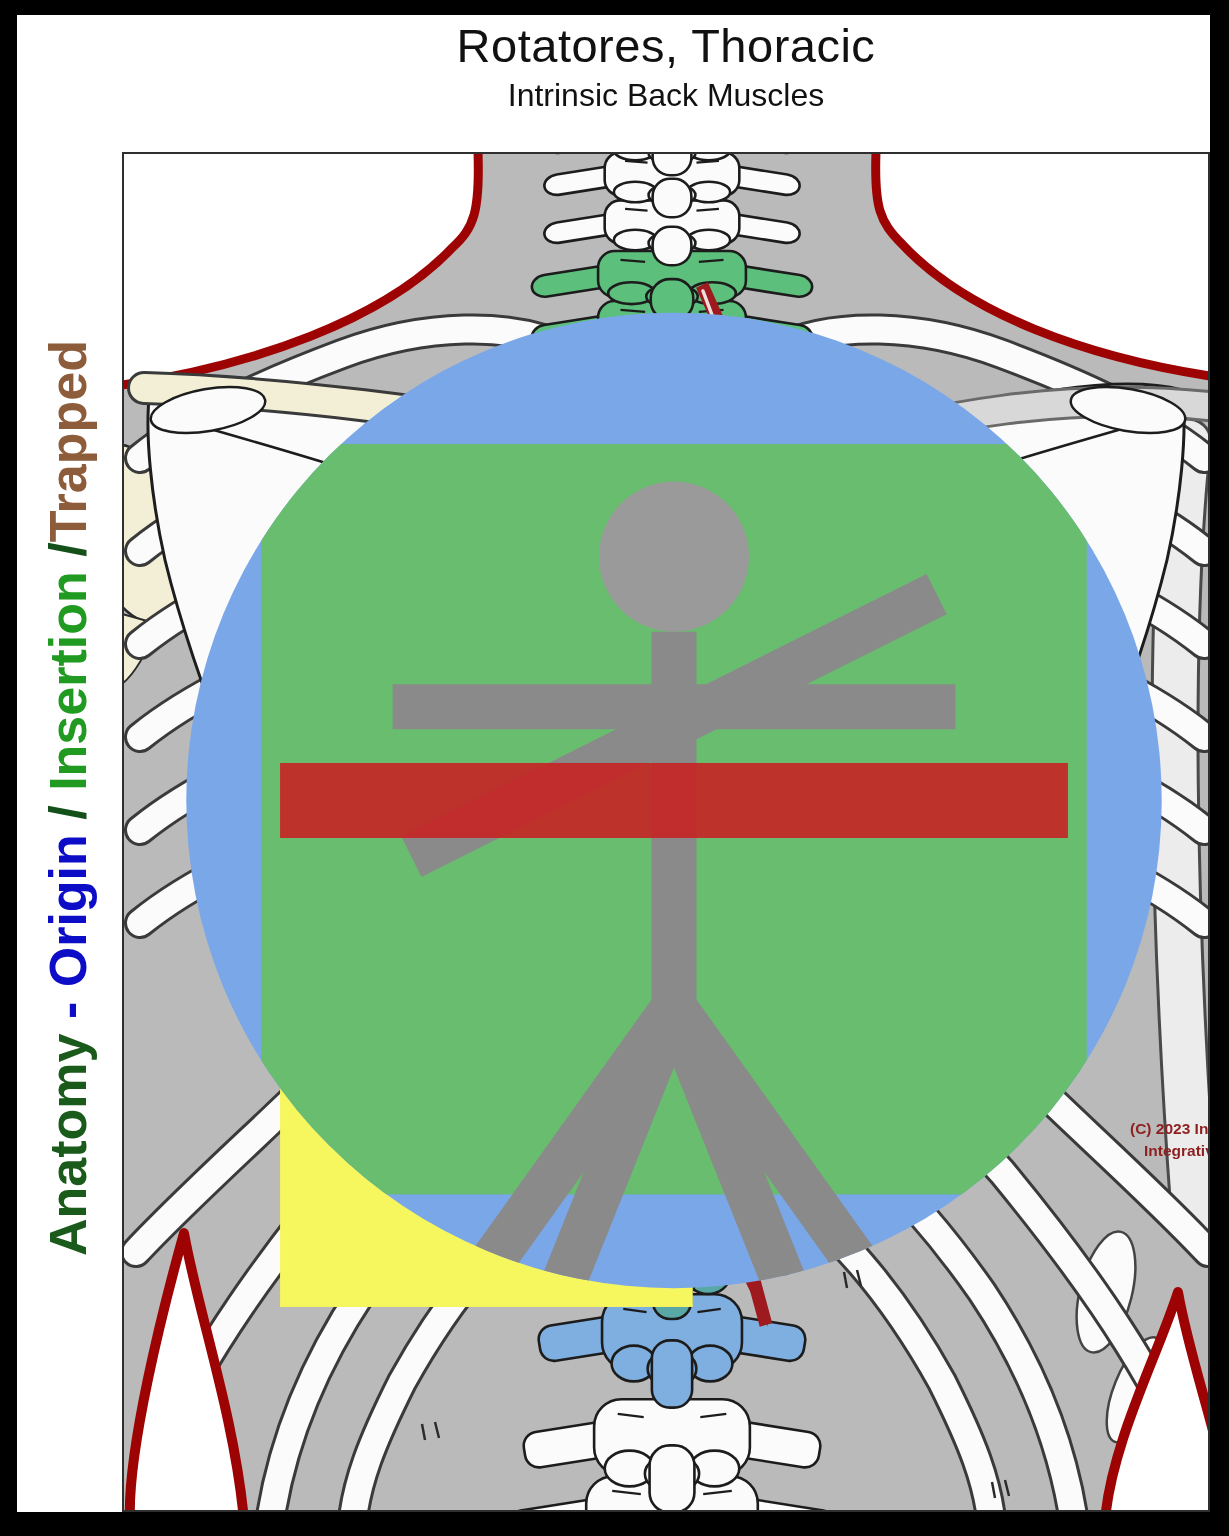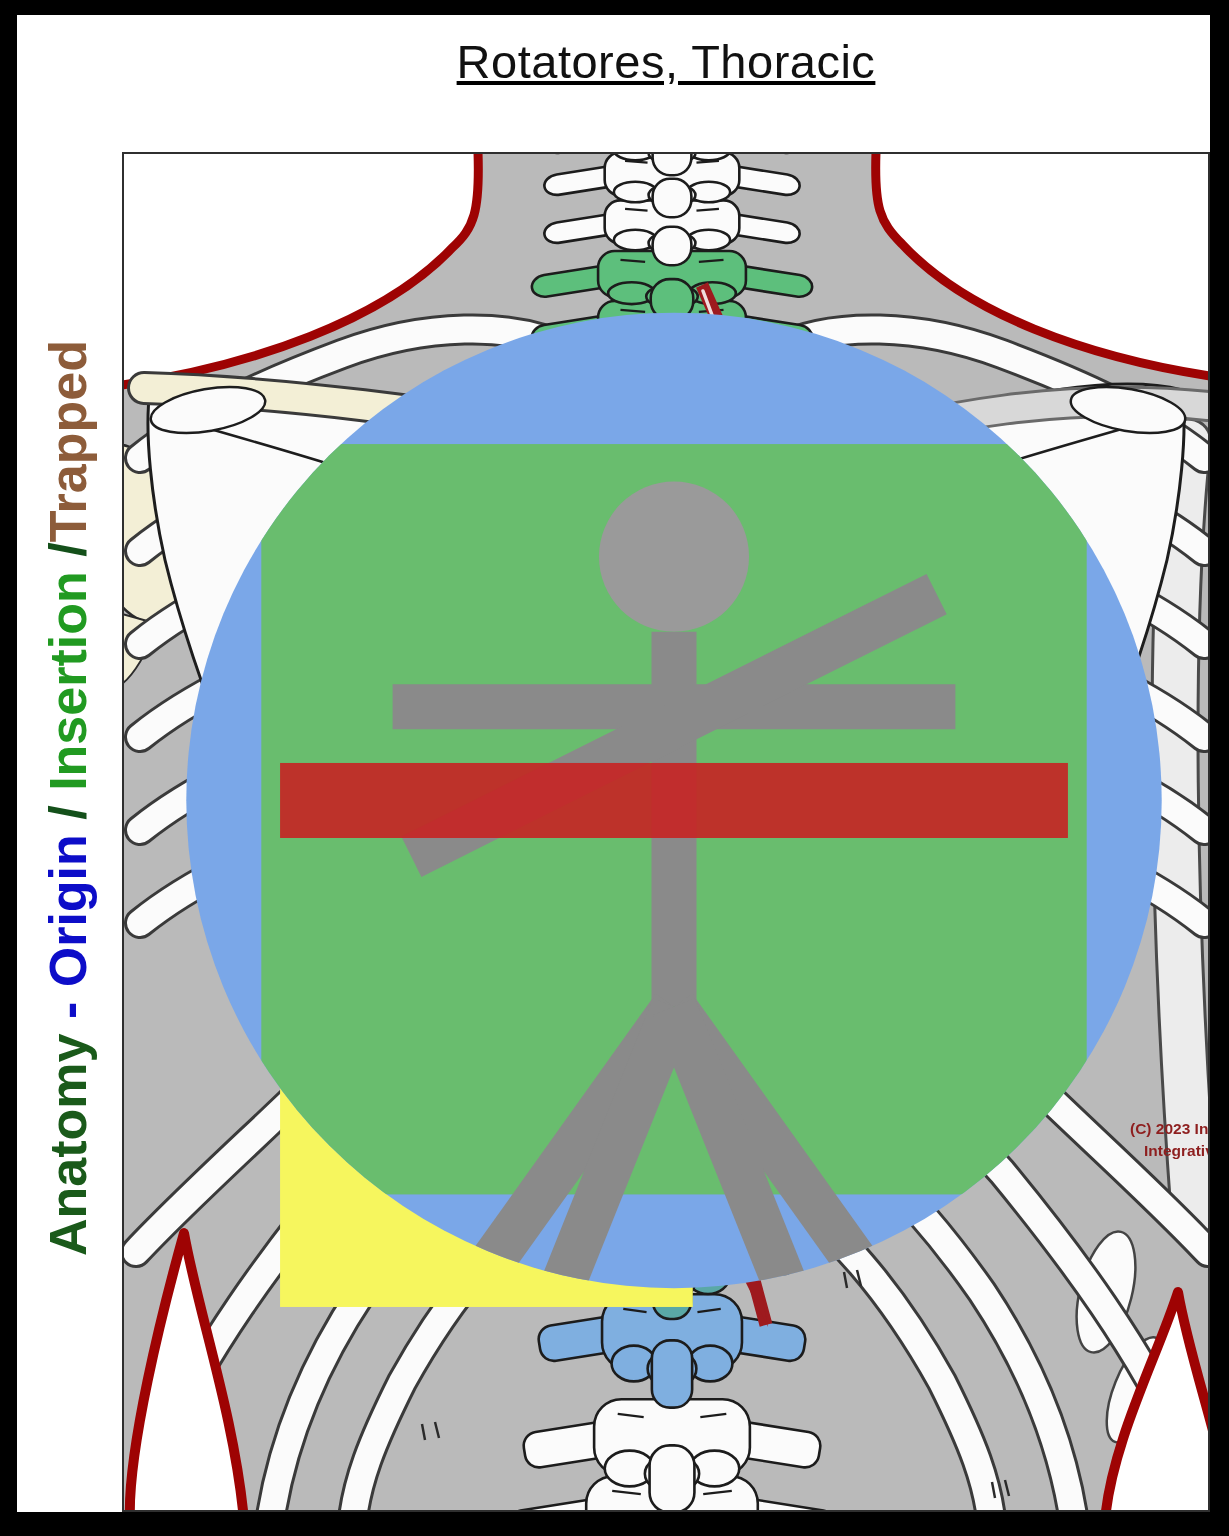--- a/index.html
+++ b/index.html
@@ -1,37 +1,38 @@
 <!DOCTYPE html>
 <html style="--frame: #000000; --title-text: #111111; --body-gray: #bababa; --bone-white: #fbfbfb; --bone-stroke: #2b2b2b; --outline-red: #9e0303; --muscle-red: #9e1a1e; --cervical-green: #5dbf7c; --thoracic-teal: #5aa8a6; --lumbar-blue: #7fafe0; --clavicle-cream: #f3efd6; --clavicle-gray: #d8d8d8; --logo-maroon: #9c3a3a; --watermark-red: #8e1f1f; --copyright-text: #2d2d2d;"><head>
 <meta charset="utf-8">
 <style>
   html,body{margin:0;padding:0;background:#fff;}
   body{width:1229px;height:1536px;position:relative;overflow:hidden;
        font-family:"Liberation Sans", sans-serif;}
   .frame{position:absolute;inset:0;border-style:solid;border-color:var(--frame,#000);
          border-width:15px 19px 24px 17px;pointer-events:none;z-index:40;}
-  .titles{position:absolute;left:122px;top:34px;width:1088px;text-align:center;z-index:5;text-decoration:underline;}
+  .titles{position:absolute;left:122px;top:18px;width:1088px;text-align:center;z-index:5;}
   .titles h1{margin:0;font-size:47px;font-weight:400;color:var(--title-text,#111);letter-spacing:.5px;}
   .titles h2{margin:4px 0 0 0;font-size:32px;font-weight:400;color:var(--title-text,#111);}
   .side-label{position:absolute;left:30px;top:272px;height:984px;width:76px;
       writing-mode:vertical-rl;transform:rotate(180deg);
       font-weight:bold;font-size:52px;white-space:nowrap;line-height:76px;z-index:5;}
   .illustration{position:absolute;left:122px;top:152px;width:1088px;height:1360px;
       background:#fff;z-index:1;}
   .illustration svg{display:block;width:1088px;height:1360px;}
   .branding{position:absolute;left:8px;top:6px;display:flex;align-items:flex-start;gap:14px;z-index:10;}
 </style>
 </head>
 <body>
 
 <div class="page">
 
   <header class="titles">
     <h1>Rotatores, Thoracic</h1>
+    <h2>Intrinsic Back Muscles</h2>
   </header>
 
   <div class="side-label"><span style="color:#1a5a1a">Anatomy</span><span style="color:#0d0dc8"> - </span><span style="color:#0d0dc8">Origin</span><span style="color:#14501a"> / </span><span style="color:#219a21">Insertion</span><span style="color:#14501a"> /</span><span style="color:#8d5c3a">Trapped</span></div>
 
   <div class="illustration">
     <svg id="anatomy-svg" viewBox="0 0 1088 1360">
         <g>
           <path d="M 356,0 C 358,60 352,76 330,96 C 262,168 130,214 0,233 L 0,1360 L 1088,1360 L 1088,224 C 965,205 845,162 780,92 C 758,70 752,56 754,0 Z" fill="#bababa"></path>
         </g>
         <g>

